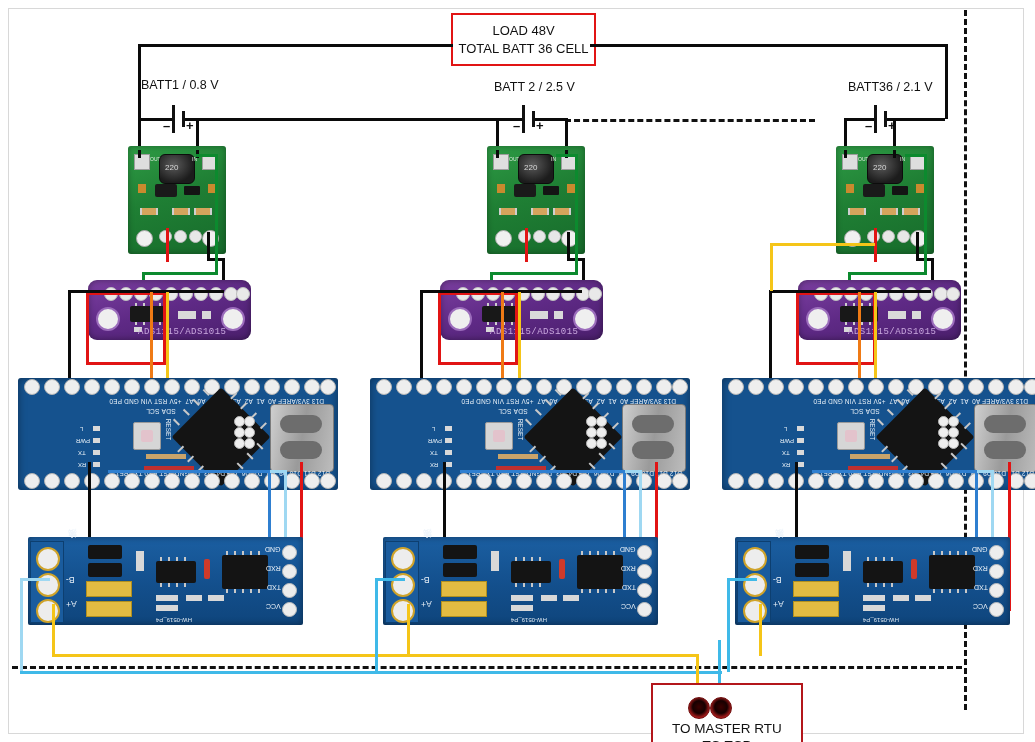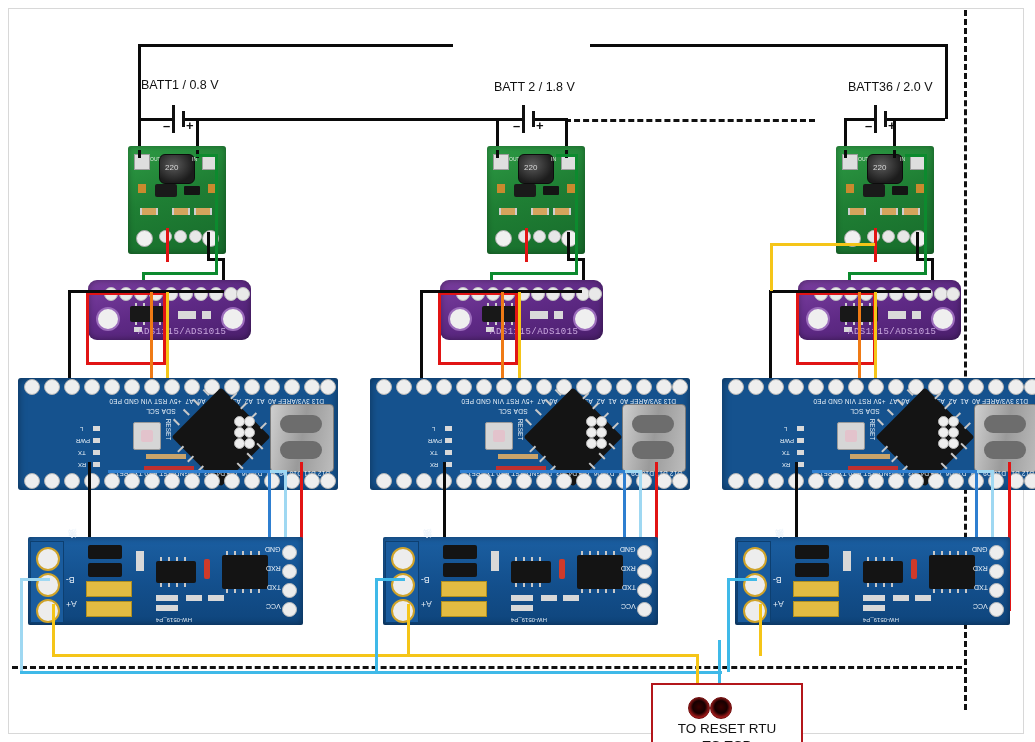--- a/index.html
+++ b/index.html
@@ -114,53 +114,57 @@
 </style>
 </head>
 <body>
 
 <div id="root">
   <div class="frame"></div>
 
   <div class="dashv" style="left:964px;top:10px;height:700px;"></div>
   <div class="dashh" style="left:12px;top:666px;width:950px;"></div>
 
+  <div class="loadbox" style="left:451px;top:13px;width:141px;height:49px;">
+    <span>LOAD 48V</span>
+    <span>TOTAL BATT 36 CELL</span>
+  </div>
 
   <div class="w wh blk" style="left:138px;top:44px;width:315px;"></div>
   <div class="w wh blk" style="left:590px;top:44px;width:358px;"></div>
   <div class="w wv blk" style="left:138px;top:44px;height:75px;"></div>
   <div class="w wv blk" style="left:945px;top:44px;height:75px;"></div>
 
   <div class="battlabel" style="left:141px;top:78px;">BATT1  / 0.8 V</div>
   <div class="batt" style="left:138px;top:104px;width:80px;height:32px;">
     <div class="w wh blk" style="left:0;top:14px;width:34px;"></div>
     <div class="bigbar" style="left:34px;top:1px;"></div>
     <div class="smlbar" style="left:44px;top:7px;"></div>
     <div class="w wh blk" style="left:47px;top:14px;width:33px;"></div>
     <div class="minus" style="left:25px;top:14px;">–</div>
     <div class="plus" style="left:48px;top:14px;">+</div>
   </div>
   <div class="w wv blk" style="left:138px;top:118px;height:32px;"></div>
   <div class="w wv blk" style="left:196px;top:118px;height:32px;"></div>
   <div class="w wh blk" style="left:196px;top:118px;width:300px;"></div>
   <div class="dashh" style="left:565px;top:119px;width:250px;"></div>
 
-  <div class="battlabel" style="left:494px;top:80px;">BATT 2 / 1.8 V</div>
+  <div class="battlabel" style="left:494px;top:80px;">BATT 2 / 2.5 V</div>
   <div class="batt" style="left:496px;top:104px;width:76px;height:32px;">
     <div class="w wh blk" style="left:0;top:14px;width:26px;"></div>
     <div class="bigbar" style="left:26px;top:1px;"></div>
     <div class="smlbar" style="left:36px;top:7px;"></div>
     <div class="w wh blk" style="left:39px;top:14px;width:30px;"></div>
     <div class="minus" style="left:17px;top:14px;">–</div>
     <div class="plus" style="left:40px;top:14px;">+</div>
   </div>
   <div class="w wv blk" style="left:496px;top:118px;height:32px;"></div>
   <div class="w wv blk" style="left:565px;top:118px;height:32px;"></div>
 
-  <div class="battlabel" style="left:848px;top:80px;">BATT36  / 2.0 V</div>
+  <div class="battlabel" style="left:848px;top:80px;">BATT36  / 2.1 V</div>
   <div class="batt" style="left:844px;top:104px;width:104px;height:32px;">
     <div class="w wh blk" style="left:0;top:14px;width:30px;"></div>
     <div class="bigbar" style="left:30px;top:1px;"></div>
     <div class="smlbar" style="left:40px;top:7px;"></div>
     <div class="w wh blk" style="left:43px;top:14px;width:58px;"></div>
     <div class="minus" style="left:21px;top:14px;">–</div>
     <div class="plus" style="left:44px;top:14px;">+</div>
   </div>
   <div class="w wv blk" style="left:844px;top:118px;height:32px;"></div>
   <div class="w wv blk" style="left:893px;top:118px;height:32px;"></div>
@@ -840,16 +844,16 @@
   <div class="w wv cyn" style="left:727px;top:578px;height:94px;"></div>
   <div class="w wh cyn" style="left:727px;top:578px;width:30px;"></div>
 
   <div class="w wv yel" style="left:696px;top:654px;height:48px;"></div>
   <div class="w wv cyn" style="left:718px;top:640px;height:62px;"></div>
   <div class="w wh cyn" style="left:716px;top:671px;width:6px;"></div>
 
   <div class="rtubox" style="left:651px;top:683px;width:148px;height:59px;">
     <div class="term" style="left:35px;top:12px;"></div>
     <div class="term" style="left:57px;top:12px;"></div>
-    <div class="lbl" style="top:36px;">TO RESET RTU</div>
+    <div class="lbl" style="top:36px;">TO MASTER RTU</div>
     <div class="lbl" style="top:53px;">TO TCP</div>
   </div>
 </div>
 
 </body></html>

